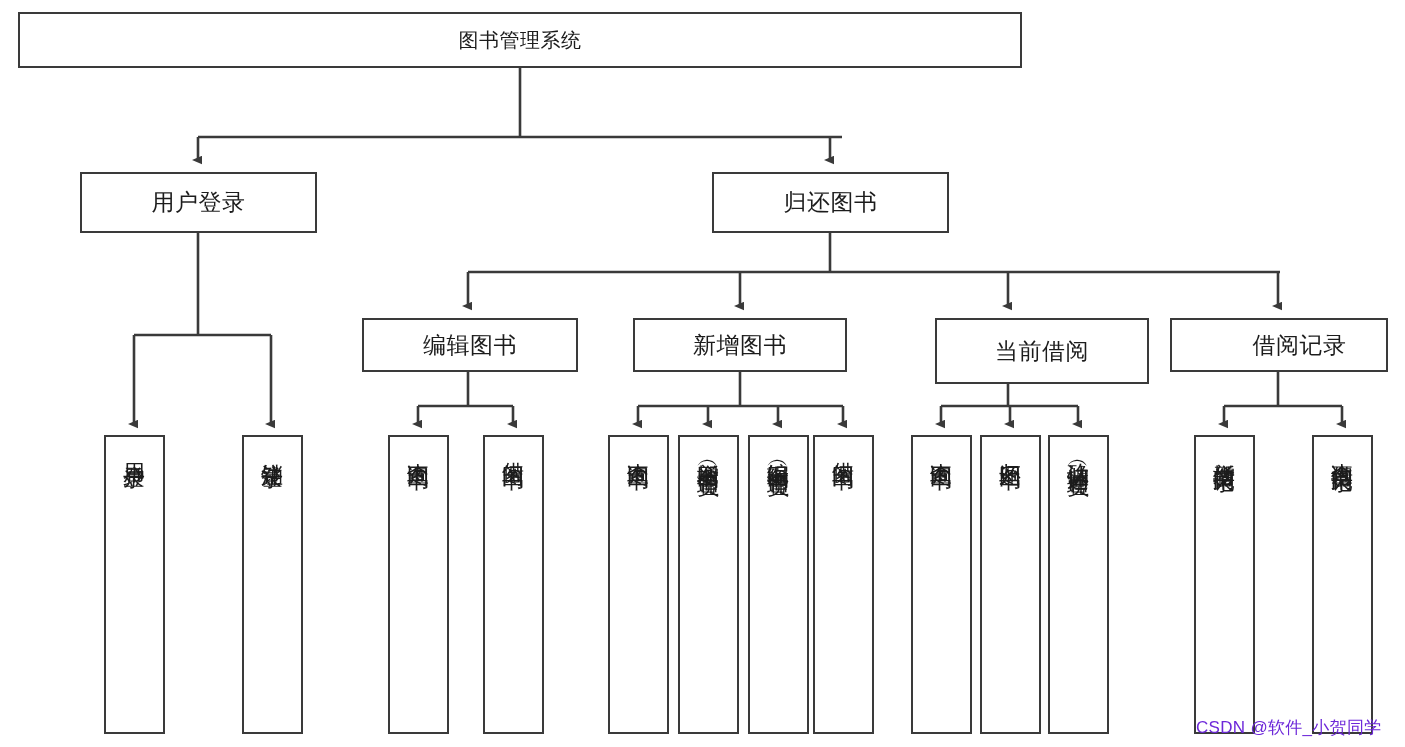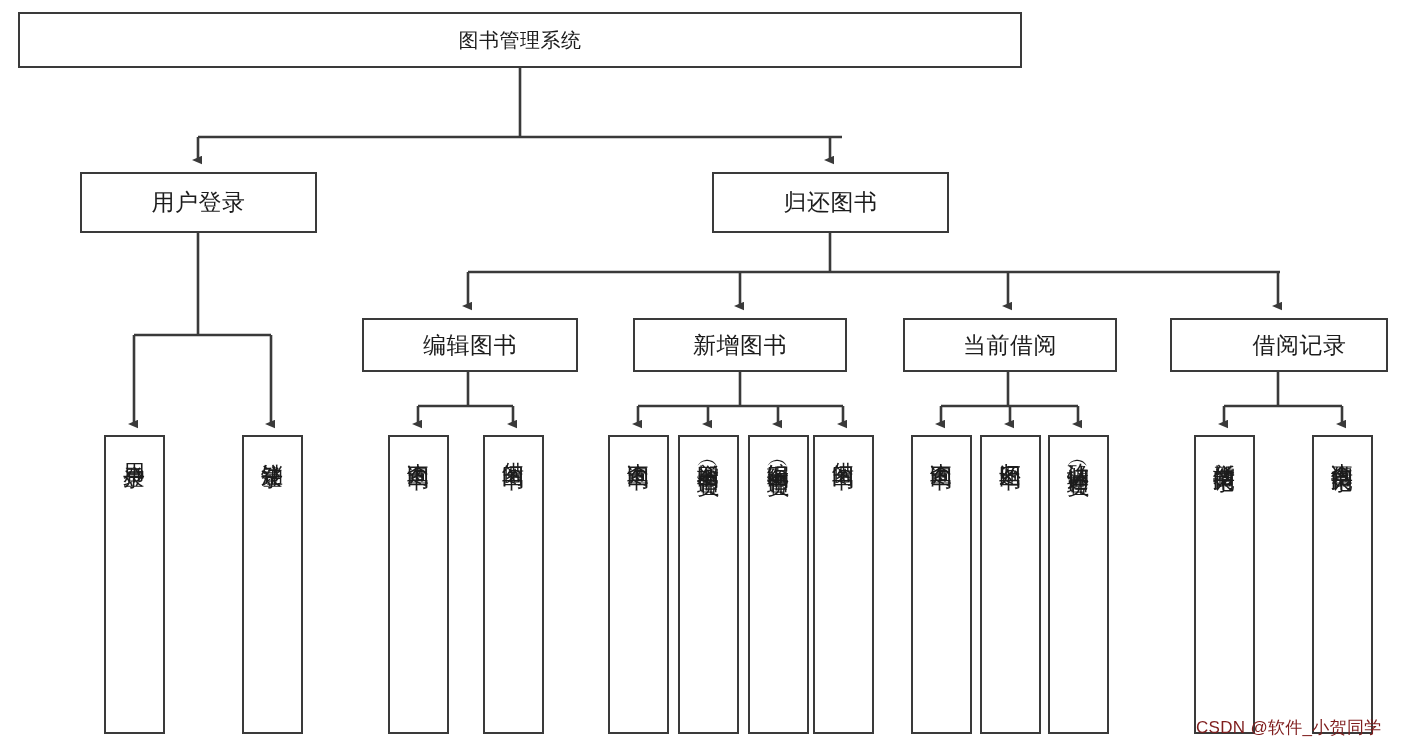--- a/index.html
+++ b/index.html
@@ -62,21 +62,21 @@
     font-size: 22px;
     line-height: 1.05;
     letter-spacing: 2px;
     white-space: nowrap;
   }
   #watermark {
     position: absolute;
     left: 1196px;
     top: 716px;
     font-size: 17px;
-    color: #7f1d1d;
+    color: #6d28d9;
     white-space: nowrap;
     z-index: 3;
     letter-spacing: 0.3px;
   }
 </style>
 </head>
 <body>
 
 <div id="diagram-root">
 
@@ -140,21 +140,21 @@
   <div class="node h" style="left:712px; top:172px; width:237px; height:61px;">
     <span class="node-label">归还图书</span>
   </div>
 
   <div class="node h" style="left:362px; top:318px; width:216px; height:54px;">
     <span class="node-label">编辑图书</span>
   </div>
   <div class="node h" style="left:633px; top:318px; width:214px; height:54px;">
     <span class="node-label">新增图书</span>
   </div>
-  <div class="node h" style="left:903px; top:318px; width:214px; height:54px;">
+  <div class="node h" style="left:935px; top:318px; width:214px; height:66px;">
     <span class="node-label">当前借阅</span>
   </div>
   <div class="node h" style="left:1170px; top:318px; width:218px; height:54px;padding-left:41px;">
     <span class="node-label">借阅记录</span>
   </div>
 
   <div class="node v" style="left:104px; top:435px; width:61px; height:299px;">
     <span class="node-label">用户登录</span>
   </div>
   <div class="node v" style="left:242px; top:435px; width:61px; height:299px;">

